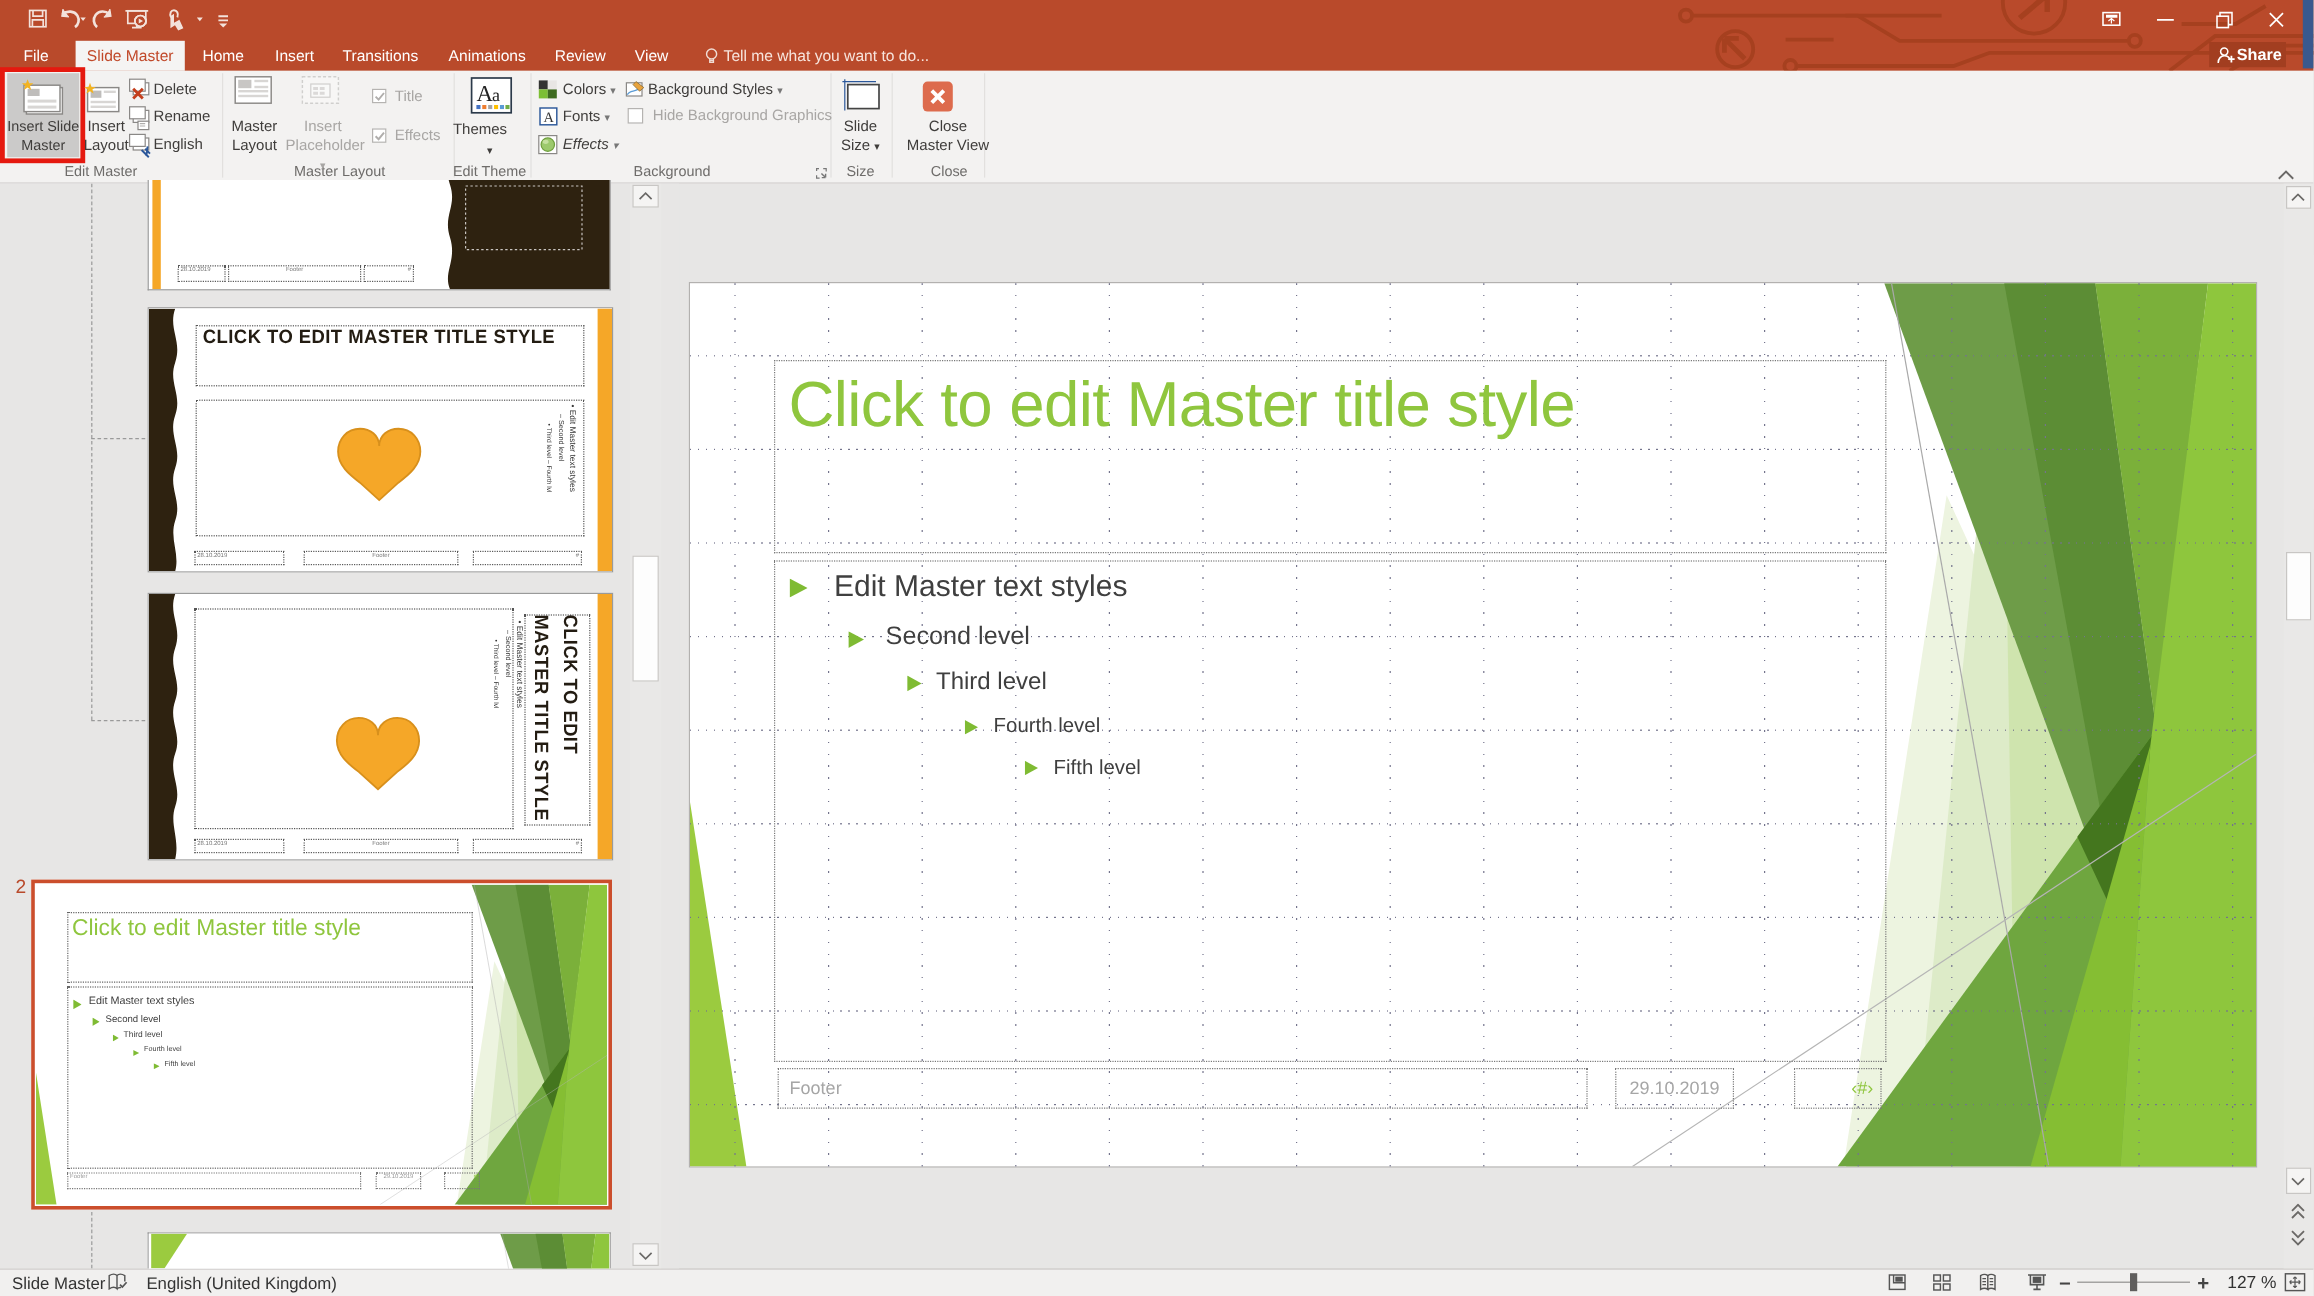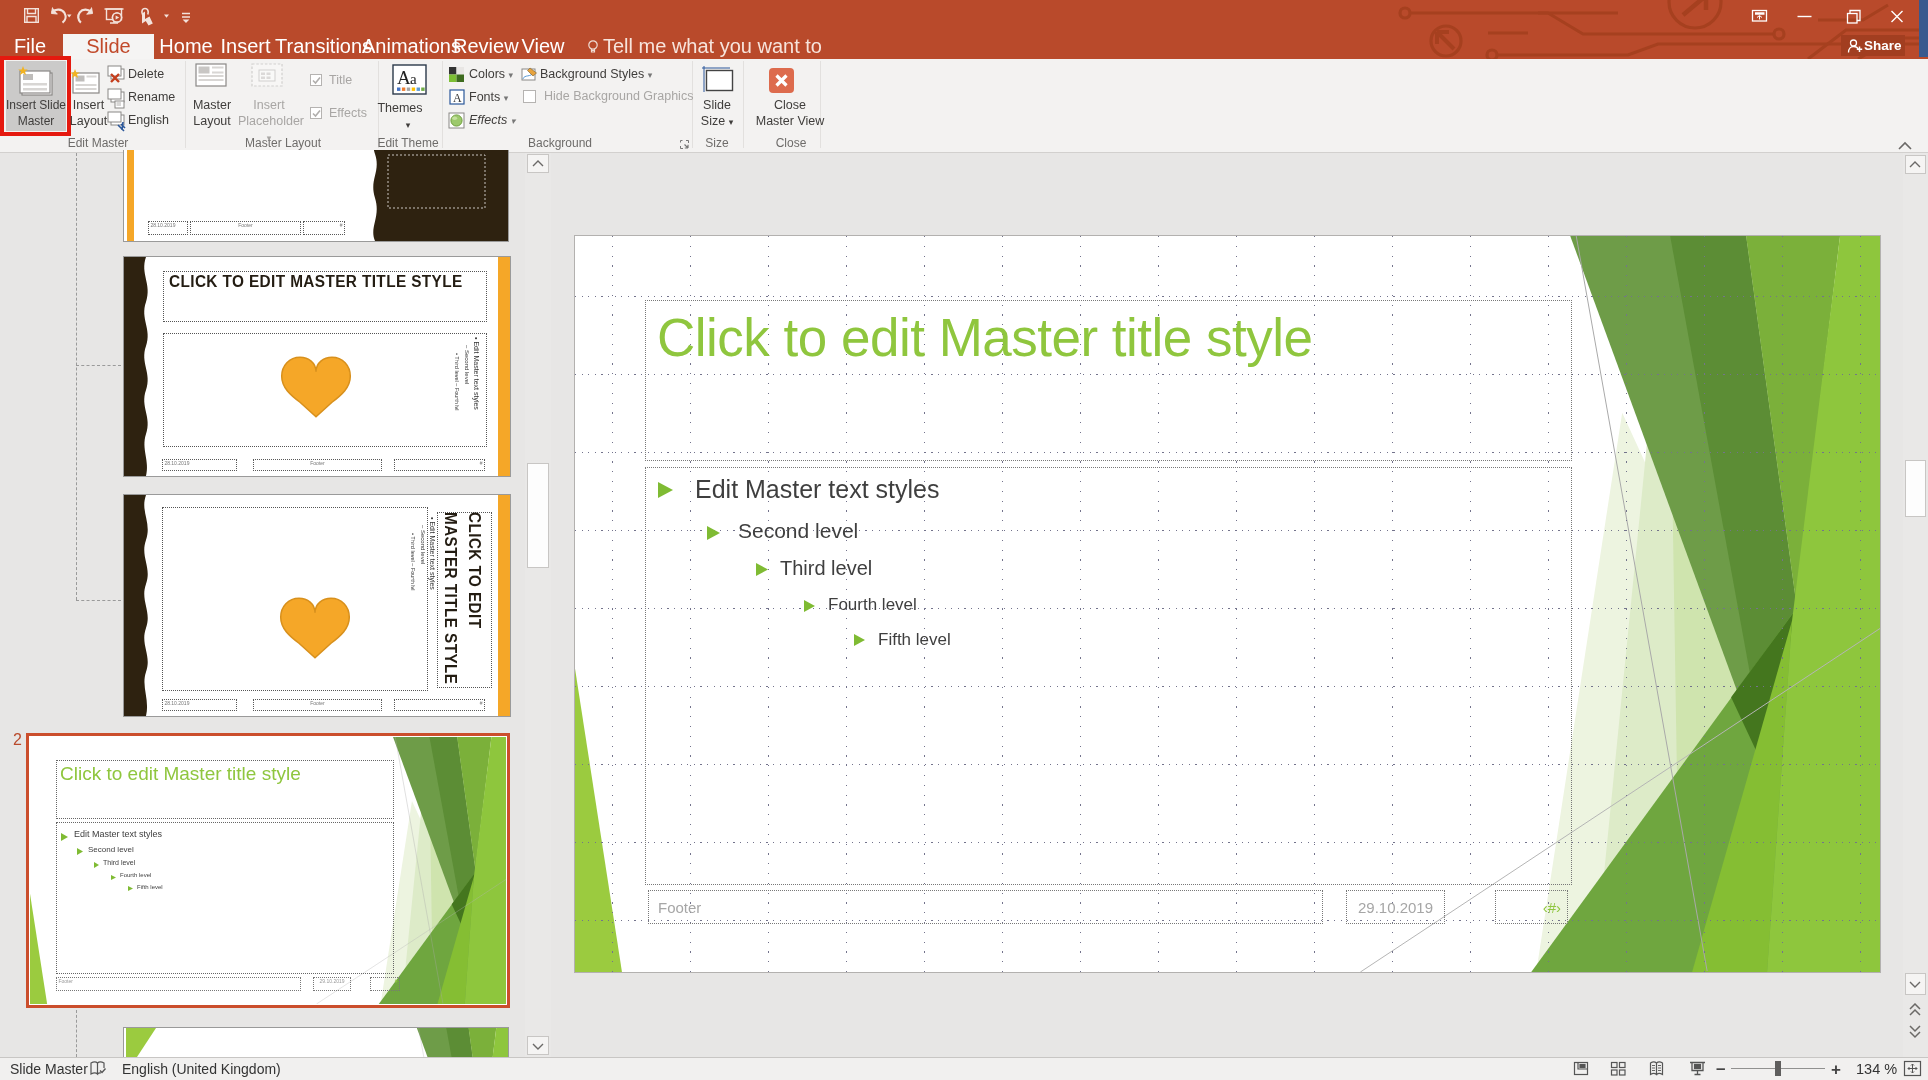--- a/index.html
+++ b/index.html
@@ -1,19 +1,19 @@
 <!DOCTYPE html>
 <html><head>
 <meta charset="utf-8">
 <style>
 * { margin:0; padding:0; box-sizing:border-box; }
 html,body { width:1928px; height:1080px; overflow:hidden; }
 body { font-family:"Liberation Sans",sans-serif; background:#E7E6E5; position:relative; }
 .abs { position:absolute; }
-.tabtxt { position:absolute; top:34px; height:25px; line-height:25px; font-size:20px; color:#fff; text-align:center; }
+.tabtxt { position:absolute; top:34px; height:25px; line-height:25px; font-size:13px; color:#fff; text-align:center; }
 .biglbl { position:absolute; font-size:12.5px; color:#3f3d3b; text-align:center; line-height:16px; }
 .smalltxt { position:absolute; font-size:12.5px; color:#3f3d3b; line-height:16px; white-space:nowrap; }
 .grplbl { position:absolute; top:136px; font-size:12px; color:#6e6c6a; text-align:center; white-space:nowrap; }
 .vsep { position:absolute; top:61px; width:1px; height:87px; background:#E2E0DE; }
 .gray { color:#a8a6a4; }
 .thumbbox { position:absolute; background:#fff; border:1px solid #9a9a9a; }
 .dash { border:1px dotted #787878; position:absolute; }
 .minifoot { position:absolute; border:1px dotted #595959; font-size:5px; color:#777; }
 </style>
 </head>
@@ -109,21 +109,21 @@
 
 <div class="abs" style="left:0;top:59px;width:1928px;height:94px;background:#F3F2F1;border-bottom:1px solid #D2D0CE;"></div>
 
 <div class="vsep" style="left:185px;"></div>
 <div class="vsep" style="left:378px;"></div>
 <div class="vsep" style="left:442px;"></div>
 <div class="vsep" style="left:692px;"></div>
 <div class="vsep" style="left:743px;"></div>
 <div class="vsep" style="left:820px;"></div>
 
-<div class="grplbl" style="left:38px;width:120px;">Edit Master</div>
+<div class="grplbl" style="left:24px;width:120px;">Edit Master</div>
 <div class="grplbl" style="left:223px;width:120px;">Master Layout</div>
 <div class="grplbl" style="left:348px;width:120px;">Edit Theme</div>
 <div class="grplbl" style="left:500px;width:120px;">Background</div>
 <div class="grplbl" style="left:657px;width:120px;">Size</div>
 <div class="grplbl" style="left:721px;width:140px;">Close</div>
 
 <svg class="abs" style="left:679px;top:139px;" width="11" height="11" viewBox="0 0 11 11">
  <g stroke="#777" fill="none" stroke-width="1">
   <path d="M1.5 3.5 L1.5 1.5 L3.5 1.5 M7 1.5 L9.5 1.5 L9.5 4 M1.5 7 L1.5 9.5 L4 9.5"></path>
   <path d="M5.5 5.5 L9 9 M9 9 L9 5.8 M9 9 L5.8 9" stroke-width="1.2"></path>
@@ -320,21 +320,21 @@
    <path d="M0 2.5 L15 2.5 M2 2.5 L2 10.5 L13 10.5 L13 2.5" stroke-width="1.3"></path>
    <path d="M7.5 10.5 L7.5 14 M4.5 14.5 L10.5 14.5" stroke-width="1.3"></path>
    <rect x="4.5" y="4.5" width="6" height="4" fill="#555"></rect>
   </g>
  </g>
 </svg>
 <div class="abs" style="left:1716px;top:1059px;font-size:17px;color:#444;font-weight:bold;">–</div>
 <div class="abs" style="left:1731px;top:1068px;width:94px;height:1px;background:#919190;"></div>
 <div class="abs" style="left:1775px;top:1061px;width:6px;height:15px;background:#5f5e5d;"></div>
 <div class="abs" style="left:1831px;top:1060px;font-size:17px;color:#444;font-weight:bold;">+</div>
-<div class="abs" style="left:1856px;top:1061px;font-size:14.5px;color:#333;">134 %</div>
+<div class="abs" style="left:1856px;top:1061px;font-size:14.5px;color:#333;">127 %</div>
 <svg class="abs" style="left:1903px;top:1060px;" width="19" height="18" viewBox="0 0 19 18">
  <g stroke="#555" stroke-width="1.2" fill="none">
   <rect x="1.5" y="1.5" width="16" height="14"></rect>
   <path d="M9.5 4 L9.5 13 M5 8.5 L14 8.5 M9.5 4 L8 5.5 M9.5 4 L11 5.5 M9.5 13 L8 11.5 M9.5 13 L11 11.5 M5 8.5 L6.5 7 M5 8.5 L6.5 10 M14 8.5 L12.5 7 M14 8.5 L12.5 10" stroke-width="1"></path>
  </g>
 </svg>
 
 <div class="abs" style="left:1919px;top:0;width:9px;height:57px;background:#39598E;"></div>
 
 <div class="abs" style="left:0;top:153px;width:566px;height:904px;background:#E7E6E5;overflow:hidden;">

